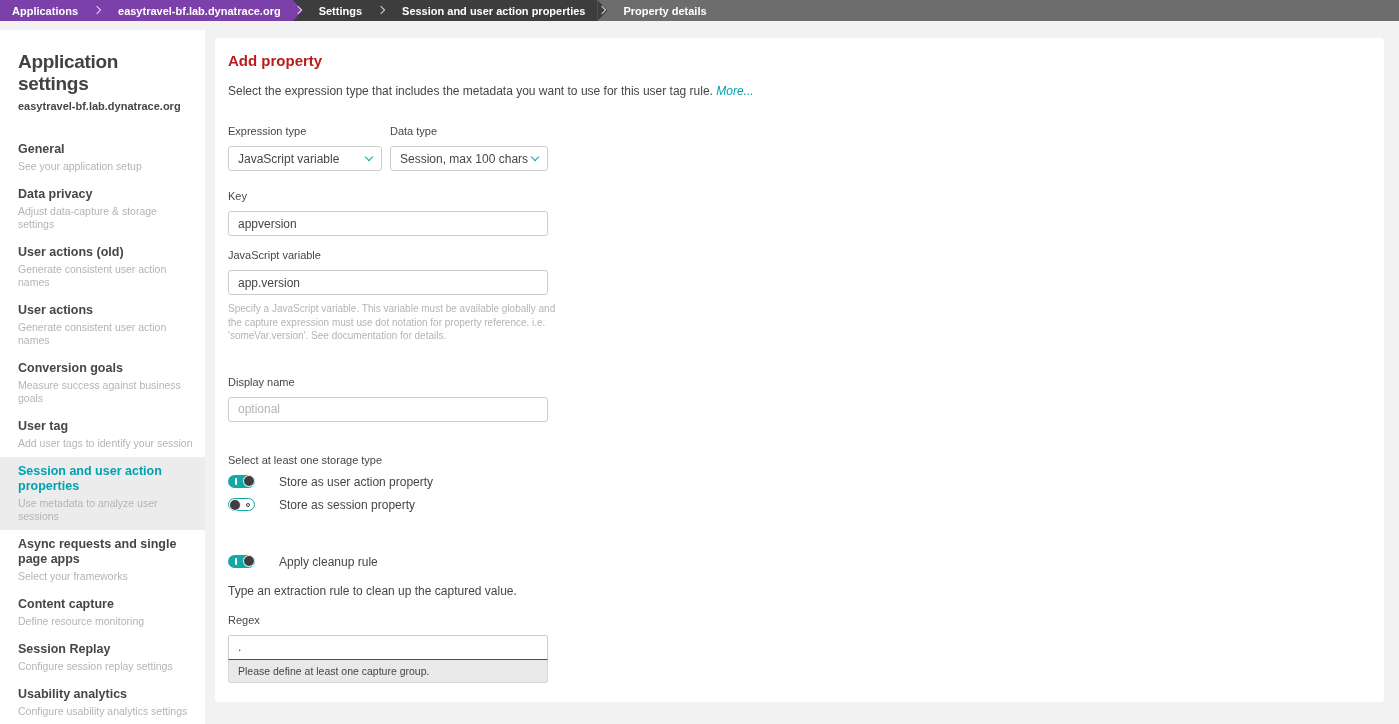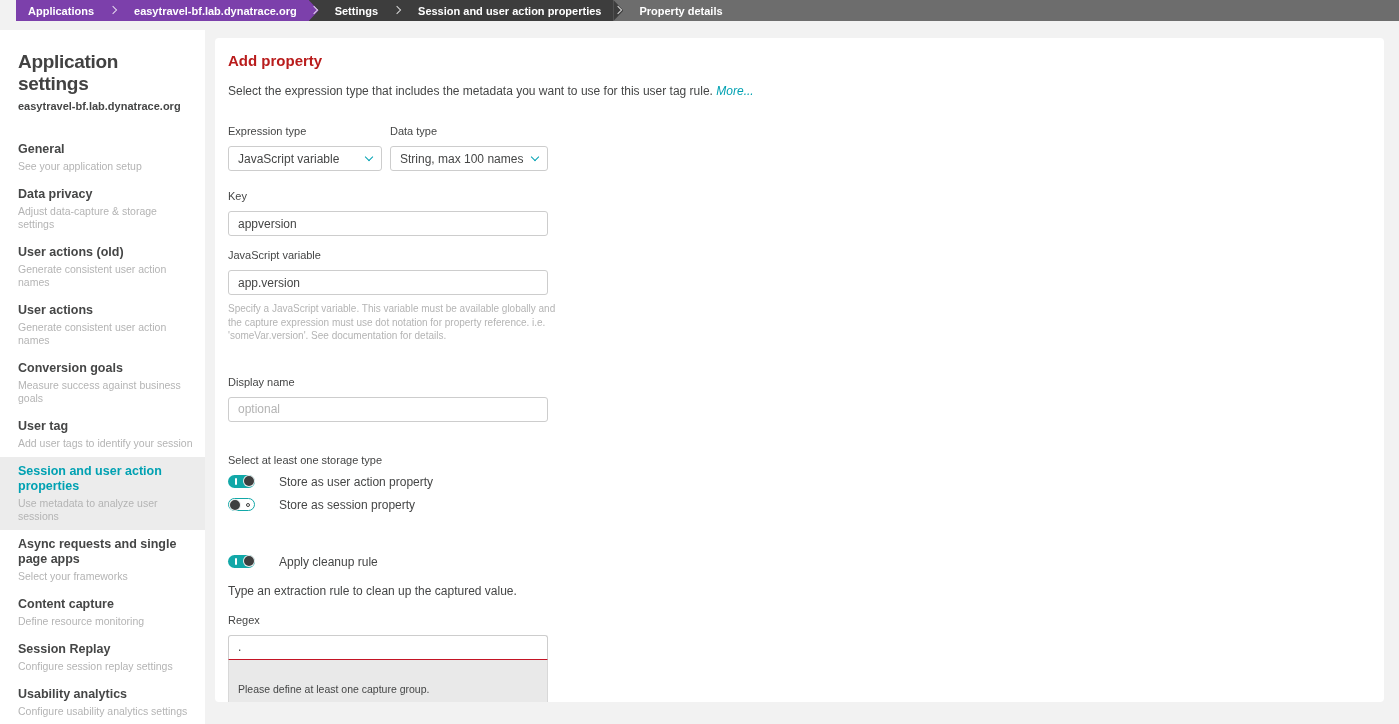--- a/index.html
+++ b/index.html
@@ -6,21 +6,21 @@
   html, body { width: 1399px; height: 724px; overflow: hidden; }
   body {
     font-family: "Liberation Sans", sans-serif;
     background: #f2f2f2;
     color: #454646;
     position: relative;
   }
 
   
   .crumbbar {
-    position: absolute; top: 0; left: 16px; right: 0; height: 21px;
+    position: absolute; top: 0; left: 0; right: 0; height: 21px;
     background: #6d6d6d; display: flex; align-items: stretch;
     font-size: 11px; font-weight: 700; color: #fff; white-space: nowrap;
   }
   .crumb { display: flex; align-items: center; padding: 0 12px; cursor: pointer; }
   .crumb.purple { background: #7c40ab; }
   .crumb.dark   { background: #3d3d3d; }
   .crumb.gray   { background: #6d6d6d; }
   .crumb-sep { width: 16px; position: relative; flex: none; }
   .crumb-sep.on-purple { background: #7c40ab; }
   .crumb-sep.on-dark   { background: #3d3d3d; }
@@ -114,21 +114,21 @@
     position: absolute; right: 4px; top: 3.5px; width: 4px; height: 4px;
     border-radius: 50%; border: 1px solid #3f3f3f;
   }
 
   .grp-cleanup { margin-top: 43px; }
   .cleanup-desc { font-size: 12px; color: #454646; margin-top: 15px; }
   .grp-regex { margin-top: 16px; }
   .regex-input { border-bottom: 1px solid #c41425 !important; border-radius: 3px 3px 0 0; }
   .regex-error {
     width: 320px; background: #e9e9e9; border: 1px solid #d8d8d8; border-top: none;
-    border-radius: 0 0 3px 3px; padding: 23px 9px; font-size: 10.5px; color: #454646;
+    border-radius: 0 0 3px 3px; padding: 5px 9px; font-size: 10.5px; color: #454646;
   }
   .regex-link { display: inline-flex; align-items: center; gap: 4px; font-size: 12px; margin-top: 18px; }
 </style>
 </head>
 <body>
 
 <div class="crumbbar">
   <div class="crumb purple">
     <span>Applications</span>
   </div>
@@ -233,21 +233,21 @@
     <div>
       <label class="field-label">Expression type</label>
       <div class="selectbox sel-exp">
         <span>JavaScript variable</span>
         <span class="chev-down"></span>
       </div>
     </div>
     <div>
       <label class="field-label">Data type</label>
       <div class="selectbox sel-data">
-        <span>String, max 100 names</span>
+        <span>Session, max 100 chars</span>
         <span class="chev-down"></span>
       </div>
     </div>
   </div>
 
   <div class="grp-key">
     <label class="field-label">Key</label>
     <input class="txt-input" type="text" value="appversion" style="">
   </div>
 

